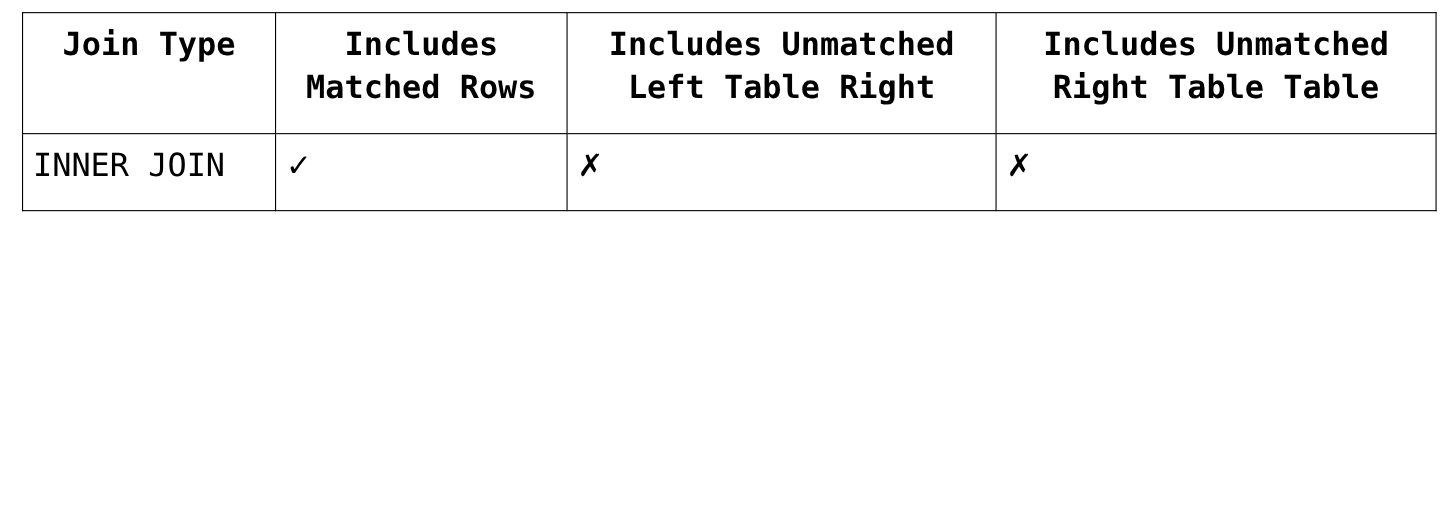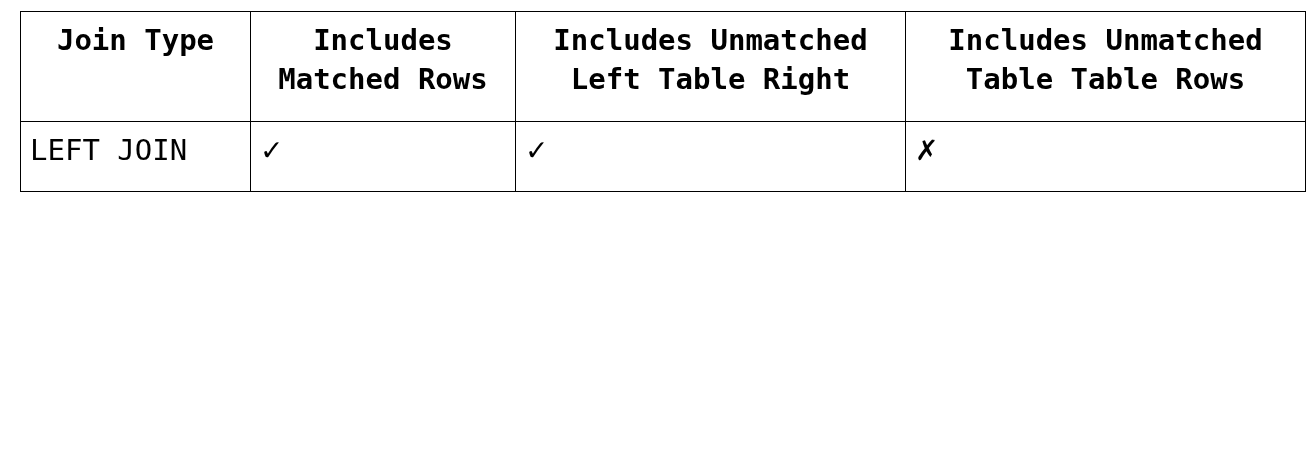--- a/index.html
+++ b/index.html
@@ -87,34 +87,34 @@
         <th>
           <div class="th-inner">Join Type</div>
         </th>
         <th>
           <div class="th-inner">Includes Matched Rows</div>
         </th>
         <th>
           <div class="th-inner">Includes Unmatched Left Table Right</div>
         </th>
         <th>
-          <div class="th-inner">Includes Unmatched Table Table Rows</div>
+          <div class="th-inner">Includes Unmatched Right Table Table</div>
         </th>
       </tr>
     </thead>
     <tbody>
       <tr>
         <td>
-          <div class="td-inner">LEFT JOIN</div>
+          <div class="td-inner">INNER JOIN</div>
         </td>
         <td>
           <div class="td-inner"><span class="mark mark-yes">✓</span></div>
         </td>
         <td>
-          <div class="td-inner"><span class="mark mark-yes">✓</span></div>
+          <div class="td-inner"><span class="mark mark-no">✗</span></div>
         </td>
         <td>
           <div class="td-inner"><span class="mark mark-no">✗</span></div>
         </td>
       </tr>
     </tbody>
   </table>
 </div>
 
 </body></html>

